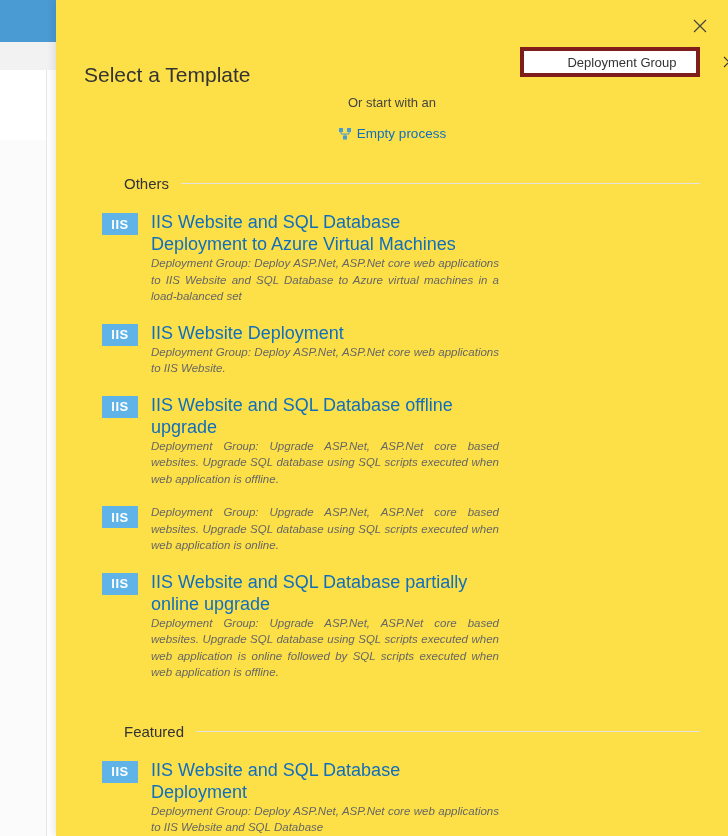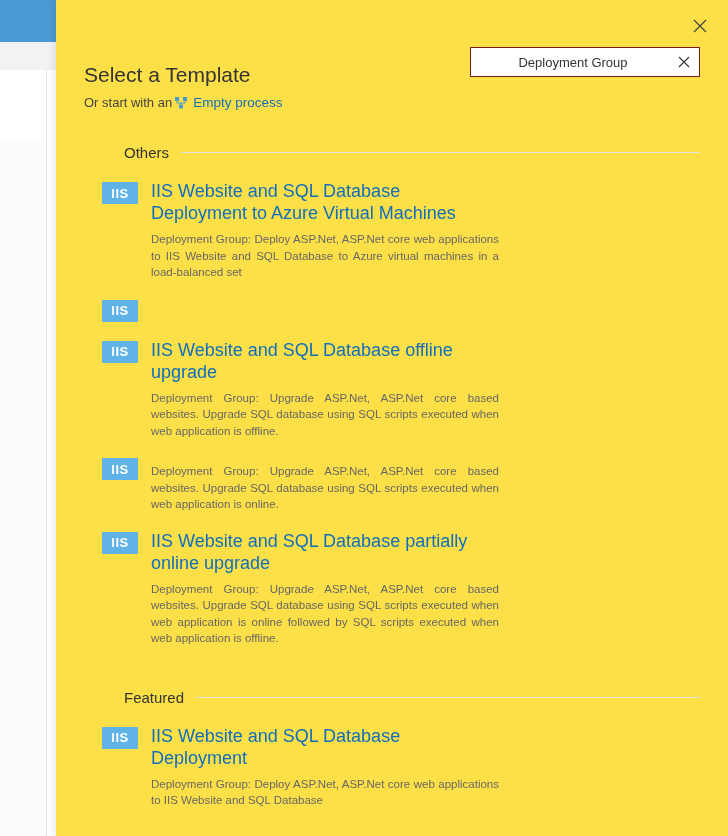--- a/index.html
+++ b/index.html
@@ -85,21 +85,22 @@
     color: #333333;
     line-height: 26px;
     margin: 0;
   }
   .subtitle {
     margin-top: 7px;
     font-size: 13px;
     color: #444444;
     display: flex;
     align-items: center;
-    gap: 2px;
+    gap: 16px;
+    flex-direction: column;
   }
   .subtitle .lead { color: #444444; }
   .empty-process-link {
     color: #106ebe;
     text-decoration: none;
     font-size: 13.5px;
     cursor: pointer;
     display: inline-flex;
     align-items: center;
     gap: 5px;
@@ -109,23 +110,23 @@
     width: 14px; height: 13px;
     position: relative;
     flex: 0 0 auto;
   }
 
   
   .search-wrap {
     position: absolute;
     right: 0;
     top: 47px;
-    width: 230px;
+    width: 180px;
     height: 30px;
-    border: 1px solid #7f1d1d;
+    border: 4px solid #7f1d1d;
     background: #ffffff;
     display: flex;
     align-items: center;
     box-sizing: border-box;
   }
   .search-input {
     flex: 1 1 auto;
     border: none;
     outline: none;
     font-family: "Liberation Sans", sans-serif;
@@ -192,25 +193,26 @@
   .tpl-body {
     flex: 1 1 auto;
     max-width: 348px;
   }
   .tpl-name {
     font-size: 18px;
     color: #106ebe;
     line-height: 22px;
   }
   .tpl-desc {
-    margin-top: 7px;
+    margin-top: 0;
     font-size: 11.5px;
     color: #666666;
     line-height: 16.5px;
     text-align: justify;
+    font-style: italic;
   }
 </style>
 </head>
 <body>
 
 <div class="backdrop">
   <div class="bg-accent"></div>
   <div class="bg-strip"></div>
   <div class="bg-page"></div>
   <div class="bg-page2"></div>
@@ -263,20 +265,24 @@
         <div class="tpl-item">
           <div class="tpl-icon">IIS</div>
           <div class="tpl-body">
             <div class="tpl-name">IIS Website and SQL Database Deployment to Azure Virtual Machines</div>
             <div class="tpl-desc">Deployment Group: Deploy ASP.Net, ASP.Net core web applications to IIS Website and SQL Database to Azure virtual machines in a load-balanced set</div>
           </div>
         </div>
 
         <div class="tpl-item">
           <div class="tpl-icon">IIS</div>
+          <div class="tpl-body">
+            <div class="tpl-name">IIS Website Deployment</div>
+            <div class="tpl-desc">Deployment Group: Deploy ASP.Net, ASP.Net core web applications to IIS Website.</div>
+          </div>
         </div>
 
         <div class="tpl-item">
           <div class="tpl-icon">IIS</div>
           <div class="tpl-body">
             <div class="tpl-name">IIS Website and SQL Database offline upgrade</div>
             <div class="tpl-desc">Deployment Group: Upgrade ASP.Net, ASP.Net core based websites. Upgrade SQL database using SQL scripts executed when web application is offline.</div>
           </div>
         </div>
 

